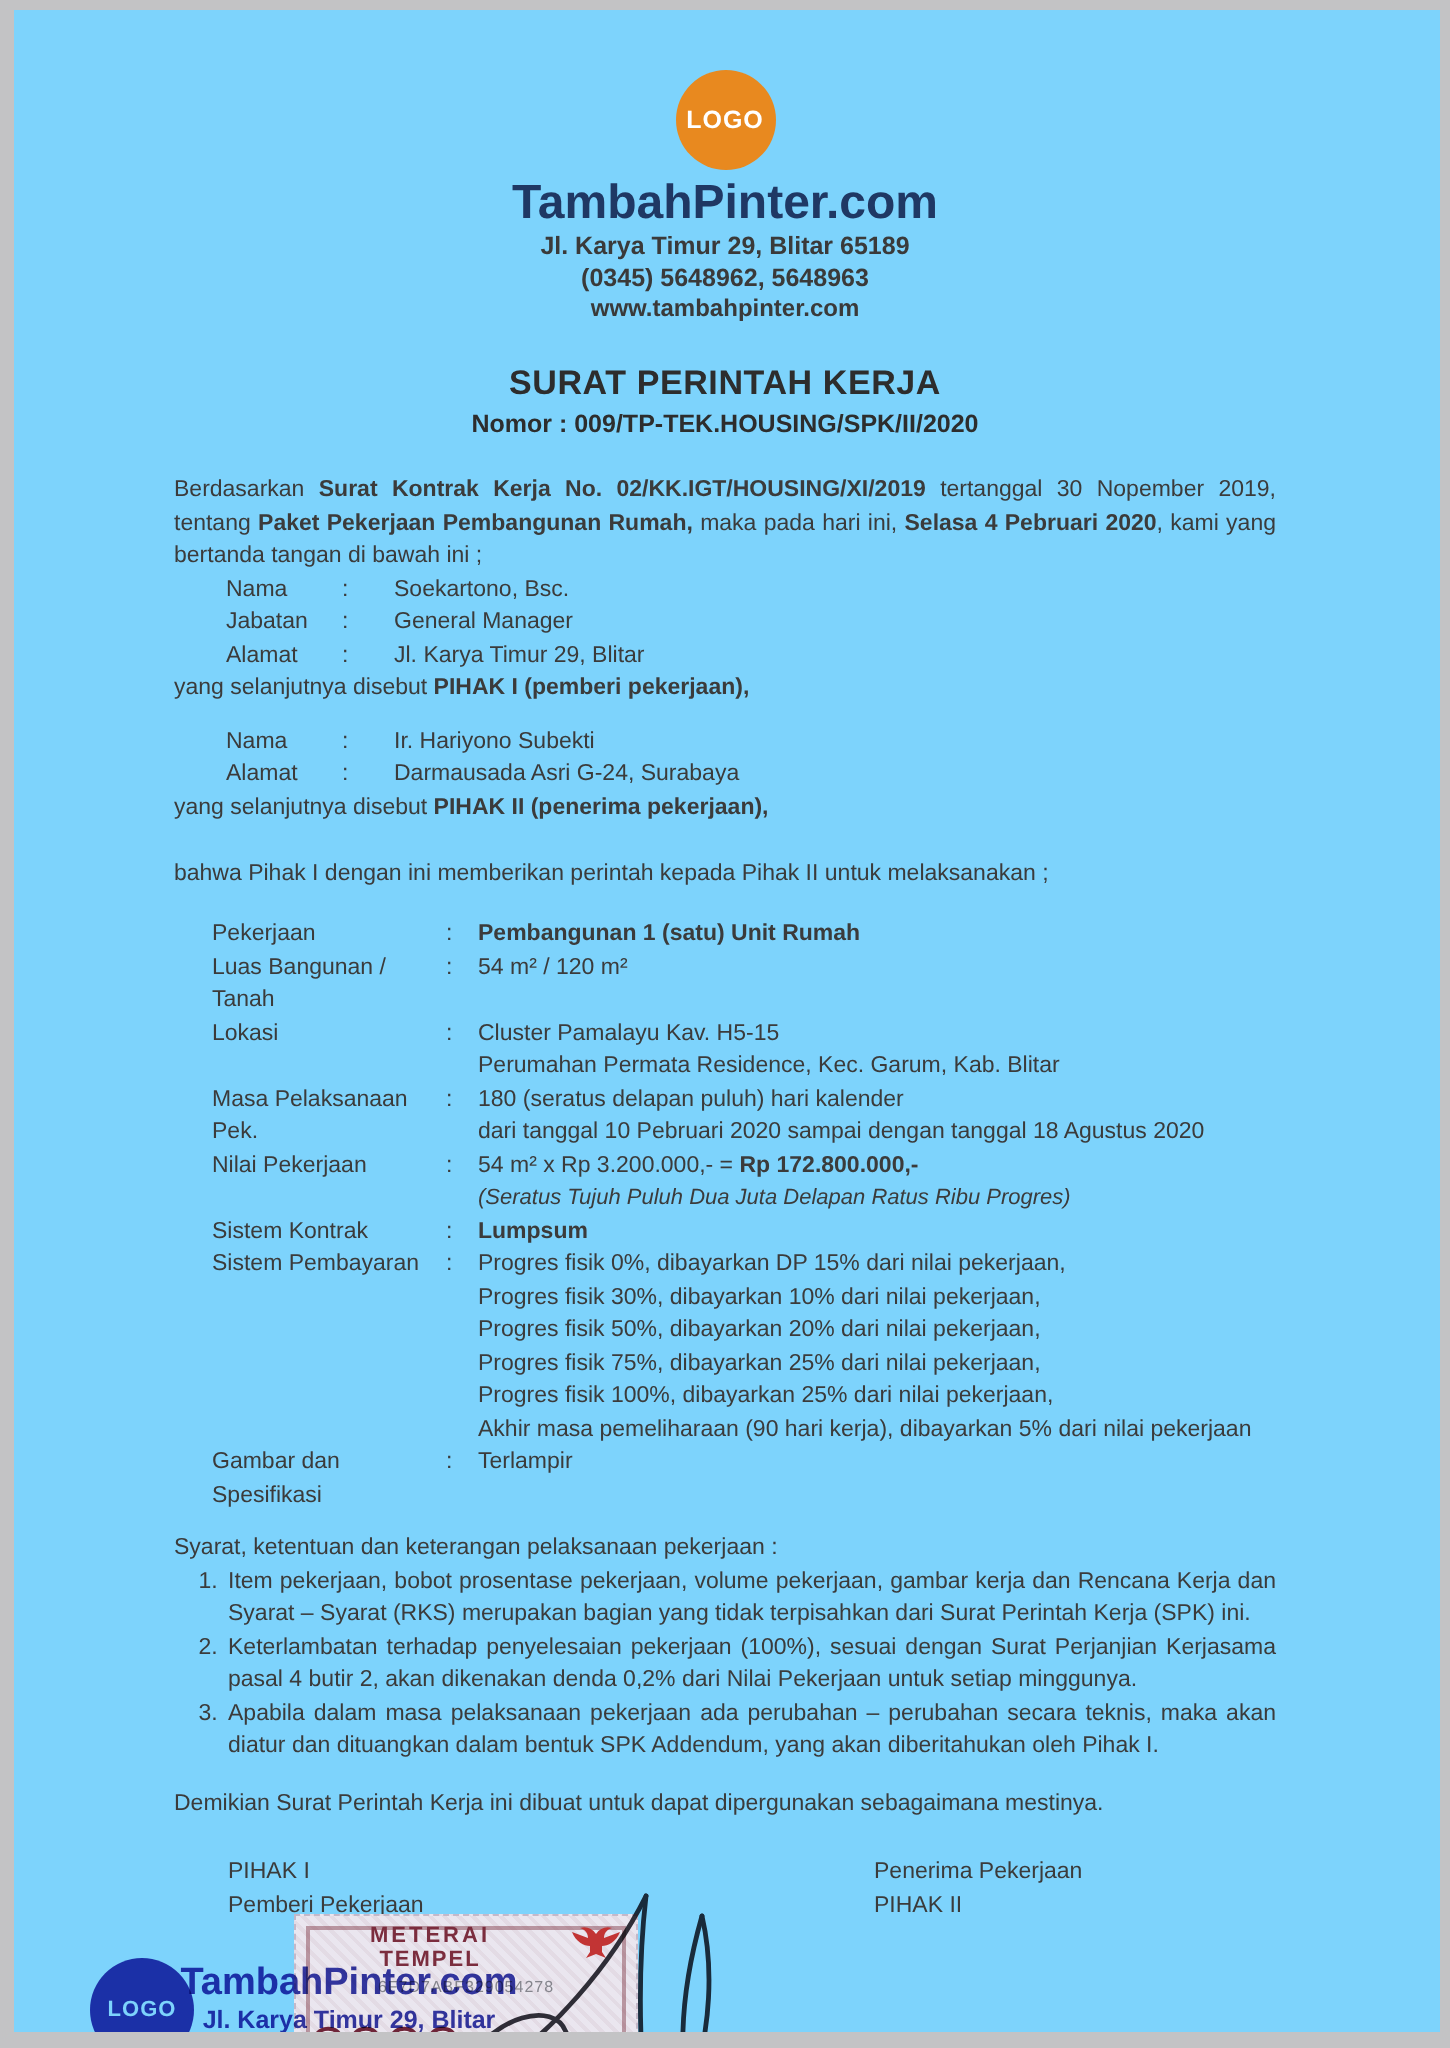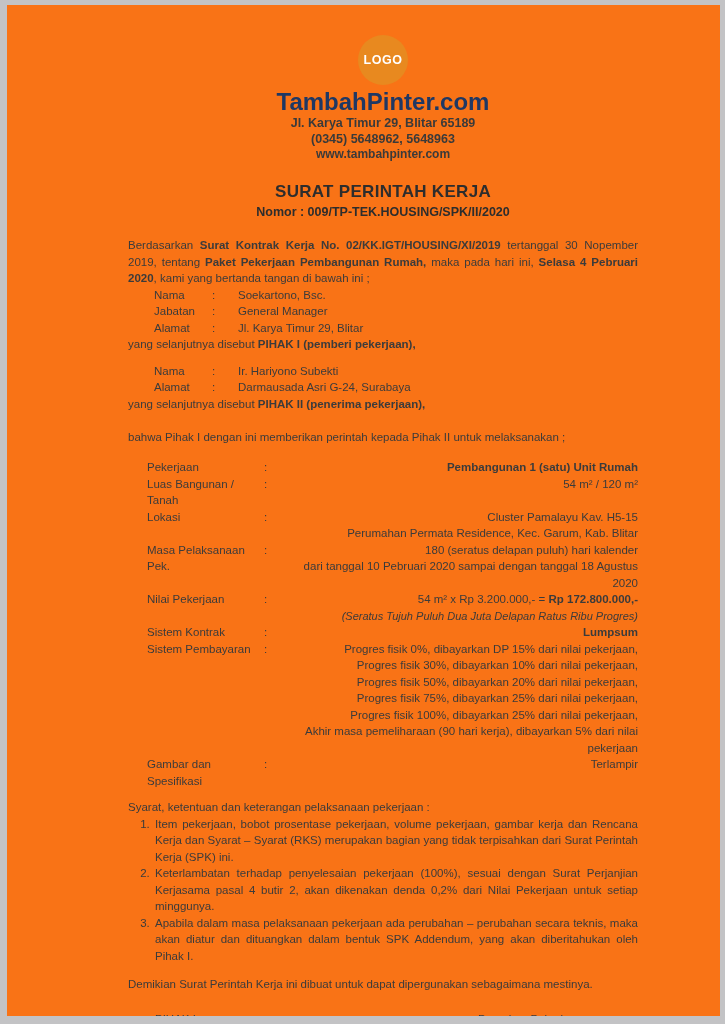--- a/index.html
+++ b/index.html
@@ -5,23 +5,22 @@
   html,body{margin:0;padding:0;}
   body{
     width:725px;height:1024px;
     background:#c3c3c5;
     position:relative;
     font-family:"Liberation Sans", sans-serif;
     overflow:hidden;
   }
   .page{
     position:absolute;left:7px;top:5px;right:5px;bottom:8px;
-    background:#f97316;
+    background:#7dd3fc;
     overflow:hidden;
-    padding-left:41px;
   }
   .content{padding:30px 82px 0 80px;}
 
   
   .letterhead{text-align:center;}
   .logo-circle{
     width:50px;height:50px;border-radius:50%;
     background:#E8891F;color:#fff;
     font-weight:bold;font-size:12.5px;letter-spacing:.5px;
     display:flex;align-items:center;justify-content:center;
@@ -43,21 +42,21 @@
   .party-row .col{width:26px;flex:none;}
   .pfoot{}
   .p2{margin-top:10px;}
   .order-stmt{margin-top:16.5px;}
 
   
   .details{margin-top:14px;margin-left:19px;}
   .drow{display:flex;}
   .dlbl{width:117px;flex:none;}
   .dcol{width:16px;flex:none;}
-  .dval{flex:1;text-align:right;}
+  .dval{flex:1;}
   .spelled{font-style:italic;font-size:11px;}
 
   
   .terms{margin-top:10px;}
   .terms-list{margin:0;padding-left:25px;}
   .terms-list li{text-align:justify;padding-left:2px;}
   .closing{margin-top:12px;}
 
   
   .sig-section{position:relative;height:150px;margin-top:14px;}

